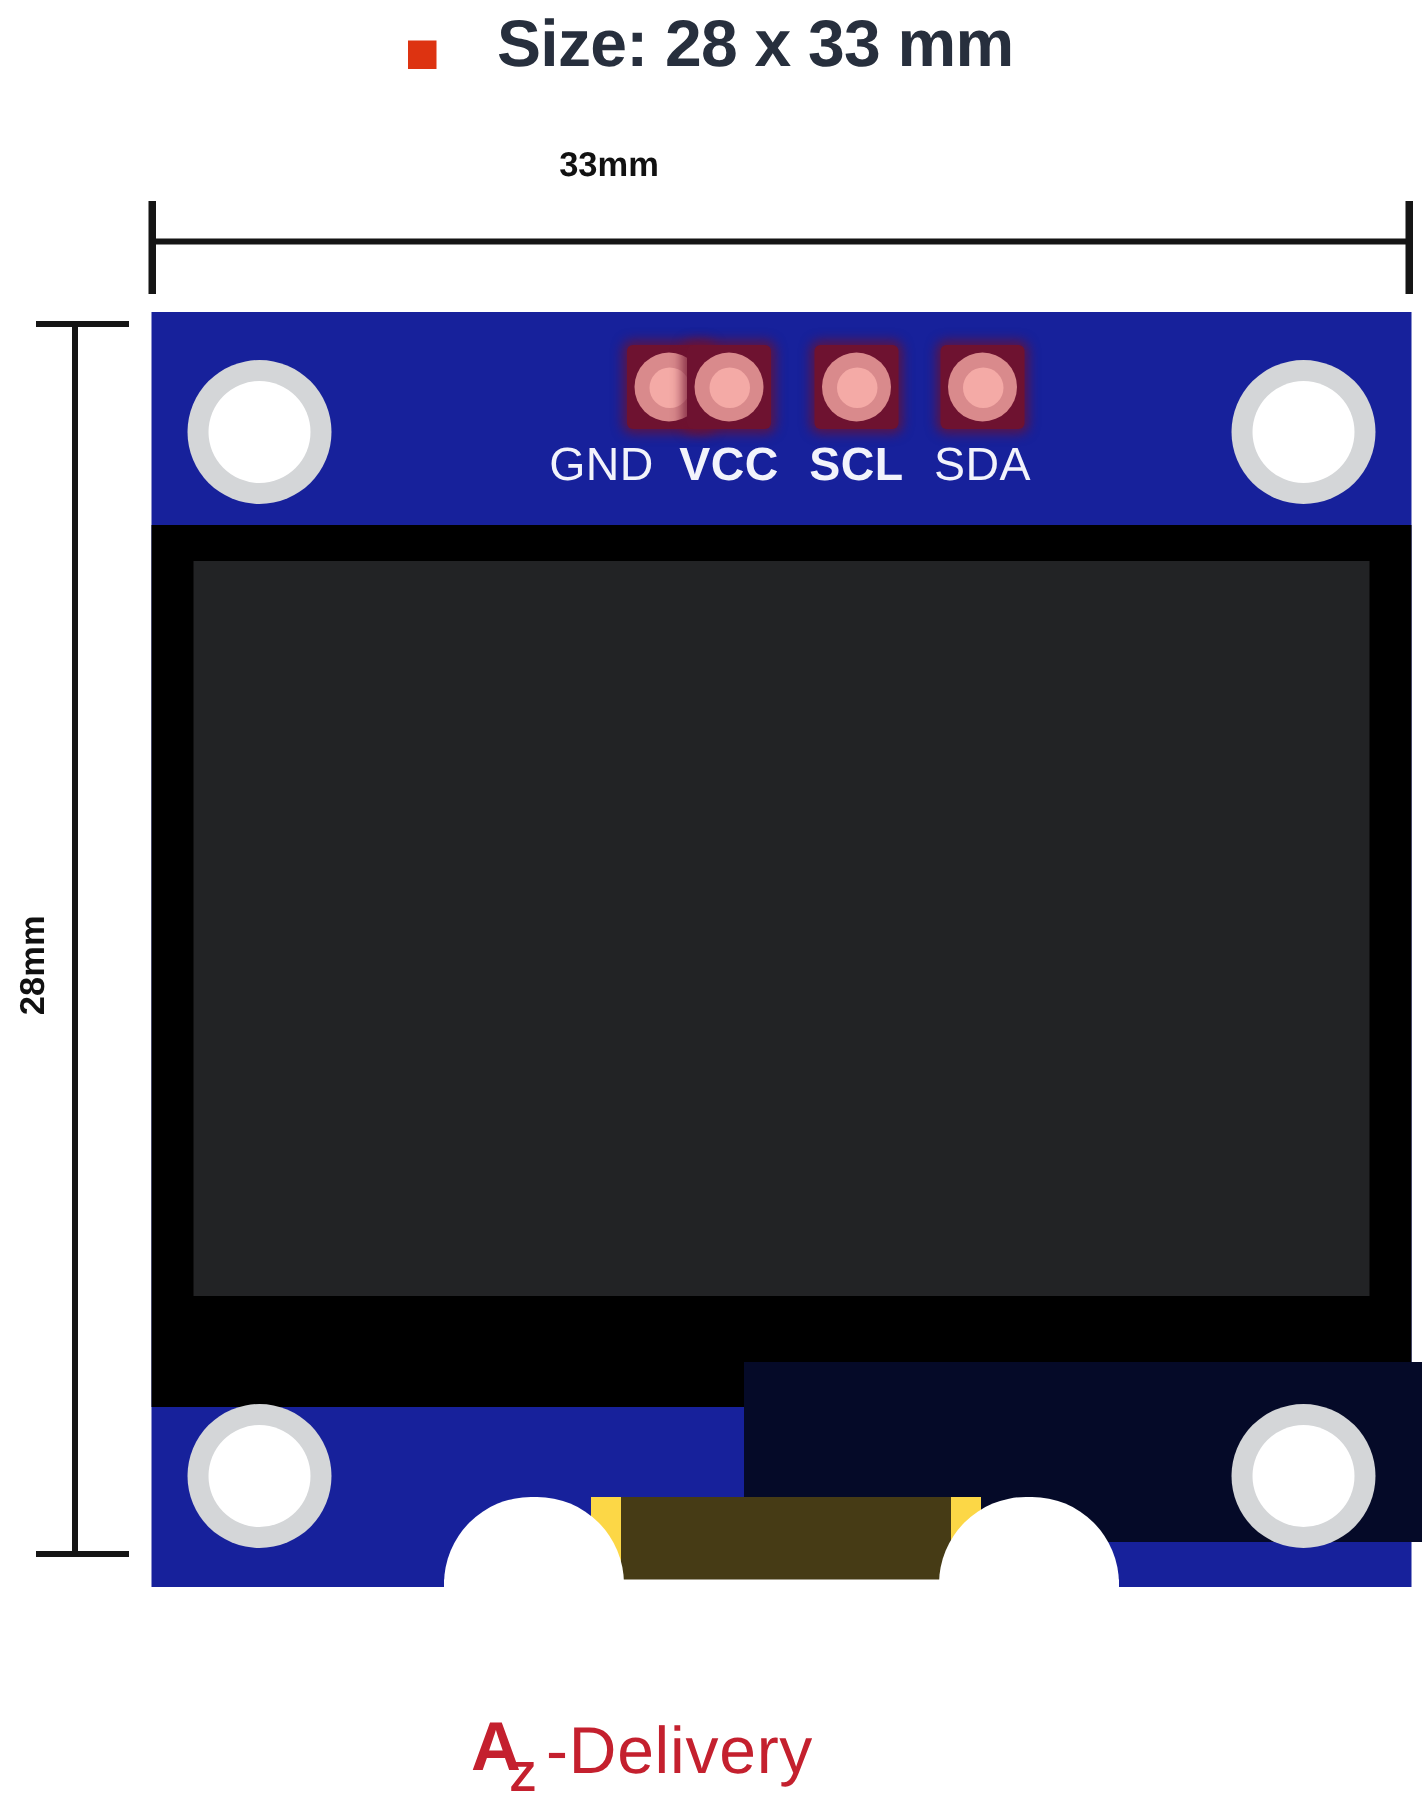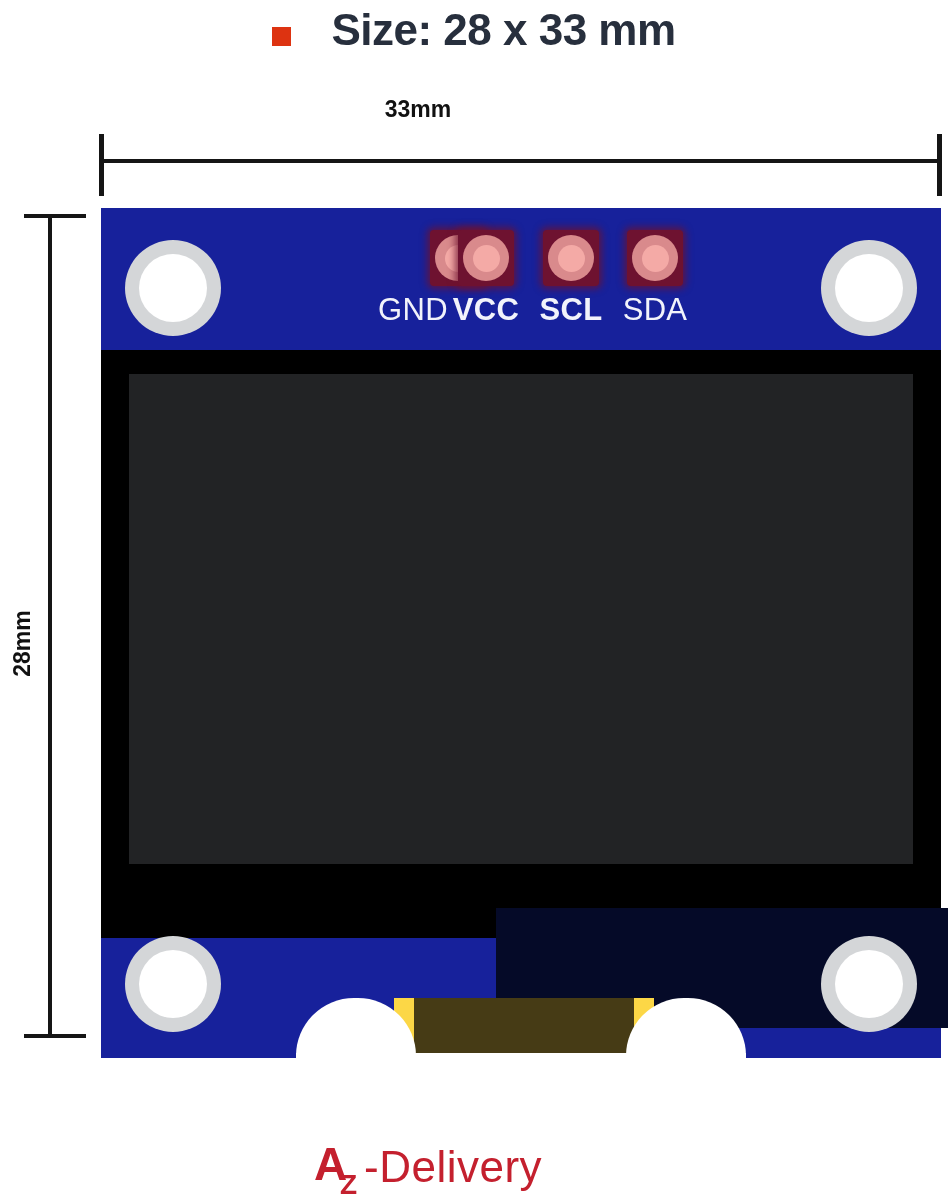--- a/index.html
+++ b/index.html
@@ -41,21 +41,21 @@
   }
 
   
   .dim-label {
     position: absolute;
     font-size: 23px;
     font-weight: bold;
     color: #111111;
     white-space: nowrap;
   }
-  #dim-top-label { left: 12px; top: 96px; width: 812px; text-align: center; }
+  #dim-top-label { left: 0; top: 96px; width: 812px; text-align: center; }
   #dim-left-label {
     left: -28px; top: 630px;
     width: 100px; text-align: center;
     transform: rotate(-90deg);
     transform-origin: center center;
   }
   .dim-line { position: absolute; background: #151515; }
   
   #dim-top-line  { left: 101px; top: 159px; width: 839px; height: 4px; }
   #dim-top-tick-l { left: 99px;  top: 134px; width: 5px; height: 62px; }
@@ -225,21 +225,21 @@
 <div class="dim-label" id="dim-left-label">28mm</div>
 <div class="dim-line" id="dim-left-line"></div>
 <div class="dim-line" id="dim-left-tick-t"></div>
 <div class="dim-line" id="dim-left-tick-b"></div>
 
 <div id="board">
 
   <div id="pcb-base"></div>
 
   <div id="pin-row">
-    <div class="pin" style="left:12px;padding-left:45px;">
+    <div class="pin" style="left:0px;padding-left:45px;">
       <div class="pin-pad">
         <div class="pin-ring"></div>
       </div>
       <div class="pin-label">GND</div>
     </div>
     <div class="pin" style="left:85px;font-weight:bold;">
       <div class="pin-pad">
         <div class="pin-ring"></div>
       </div>
       <div class="pin-label">VCC</div>

